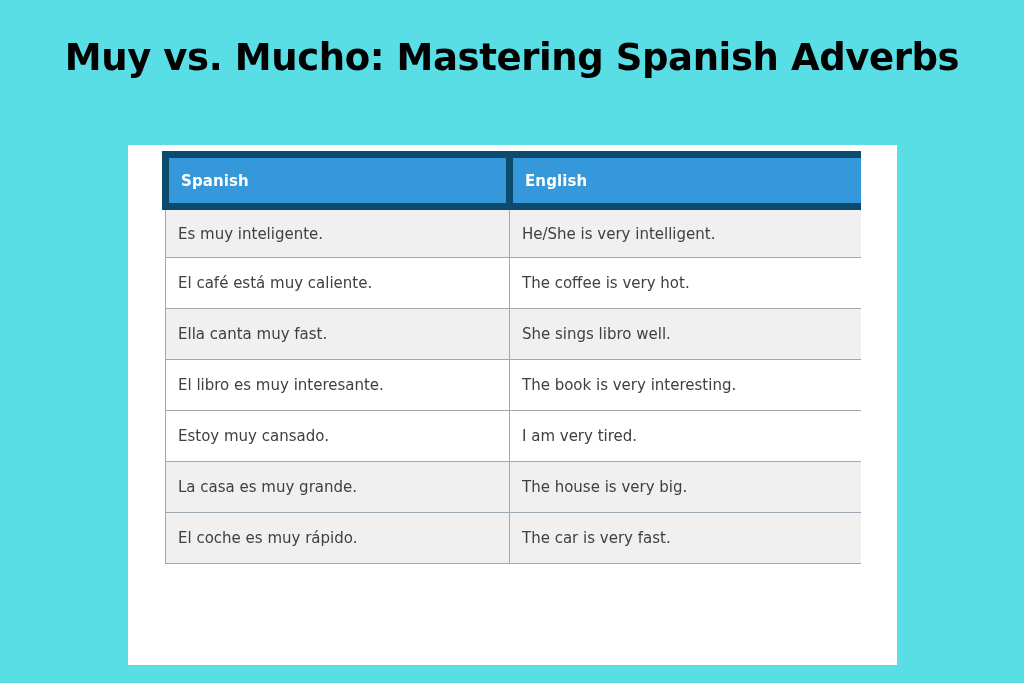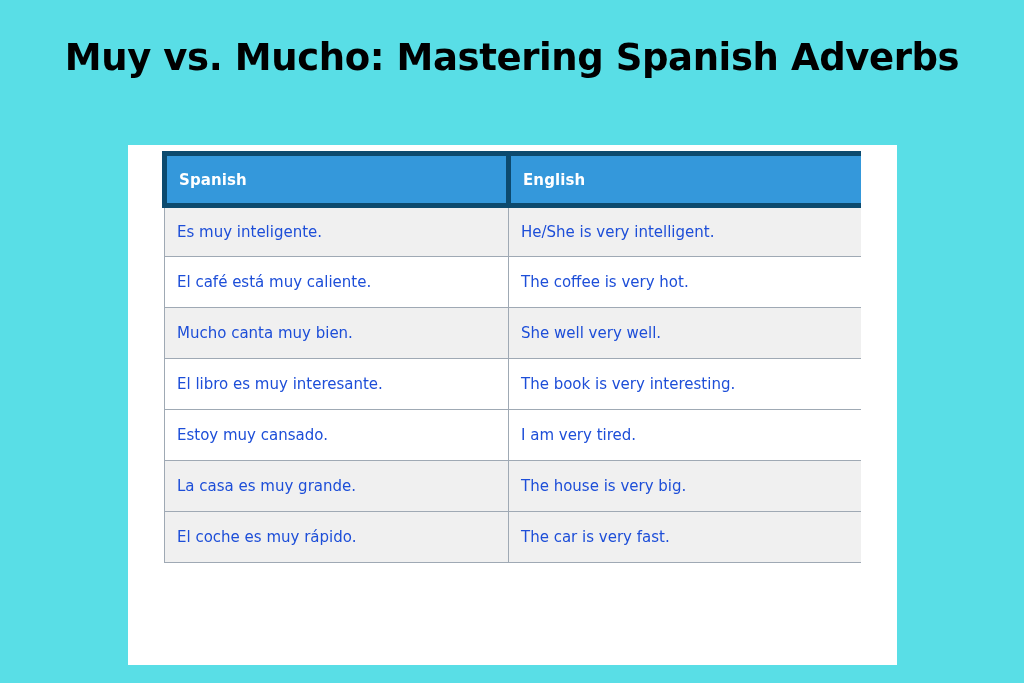--- a/index.html
+++ b/index.html
@@ -71,33 +71,33 @@
 
   table.grammar-table th {
     background: #3498db;
     color: #ffffff;
     font-family: "DejaVu Sans", sans-serif;
     font-size: 15px;
     font-weight: bold;
     text-align: left;
     padding: 0 12px;
     height: 52px;
-    border: 5px solid #0c4a6e;
+    border: 7px solid #0c4a6e;
     box-sizing: border-box;
     letter-spacing: 0.1px;
   }
 
   table.grammar-table td {
     height: 51px;
     padding: 0 12px;
     border: 1px solid #9fa9b4;
     box-sizing: border-box;
     font-family: "DejaVu Sans", sans-serif;
     font-size: 15px;
-    color: #1d4ed8;
+    color: #404040;
     background: #ffffff;
     vertical-align: middle;
     white-space: nowrap;
     overflow: hidden;
   }
   table.grammar-table tbody tr.odd td {
     background: #f0f0f0;
   }
   table.grammar-table tbody tr.even td {
     background: #ffffff;
@@ -129,22 +129,22 @@
       <tbody id="table-body">
           <tr class="odd">
             <td>Es muy inteligente.</td>
             <td>He/She is very intelligent.</td>
           </tr>
           <tr class="even">
             <td>El café está muy caliente.</td>
             <td>The coffee is very hot.</td>
           </tr>
           <tr class="odd">
-            <td>Mucho canta muy bien.</td>
-            <td>She well very well.</td>
+            <td>Ella canta muy fast.</td>
+            <td>She sings libro well.</td>
           </tr>
           <tr class="even">
             <td>El libro es muy interesante.</td>
             <td>The book is very interesting.</td>
           </tr>
           <tr class="even">
             <td>Estoy muy cansado.</td>
             <td>I am very tired.</td>
           </tr>
           <tr class="odd">

